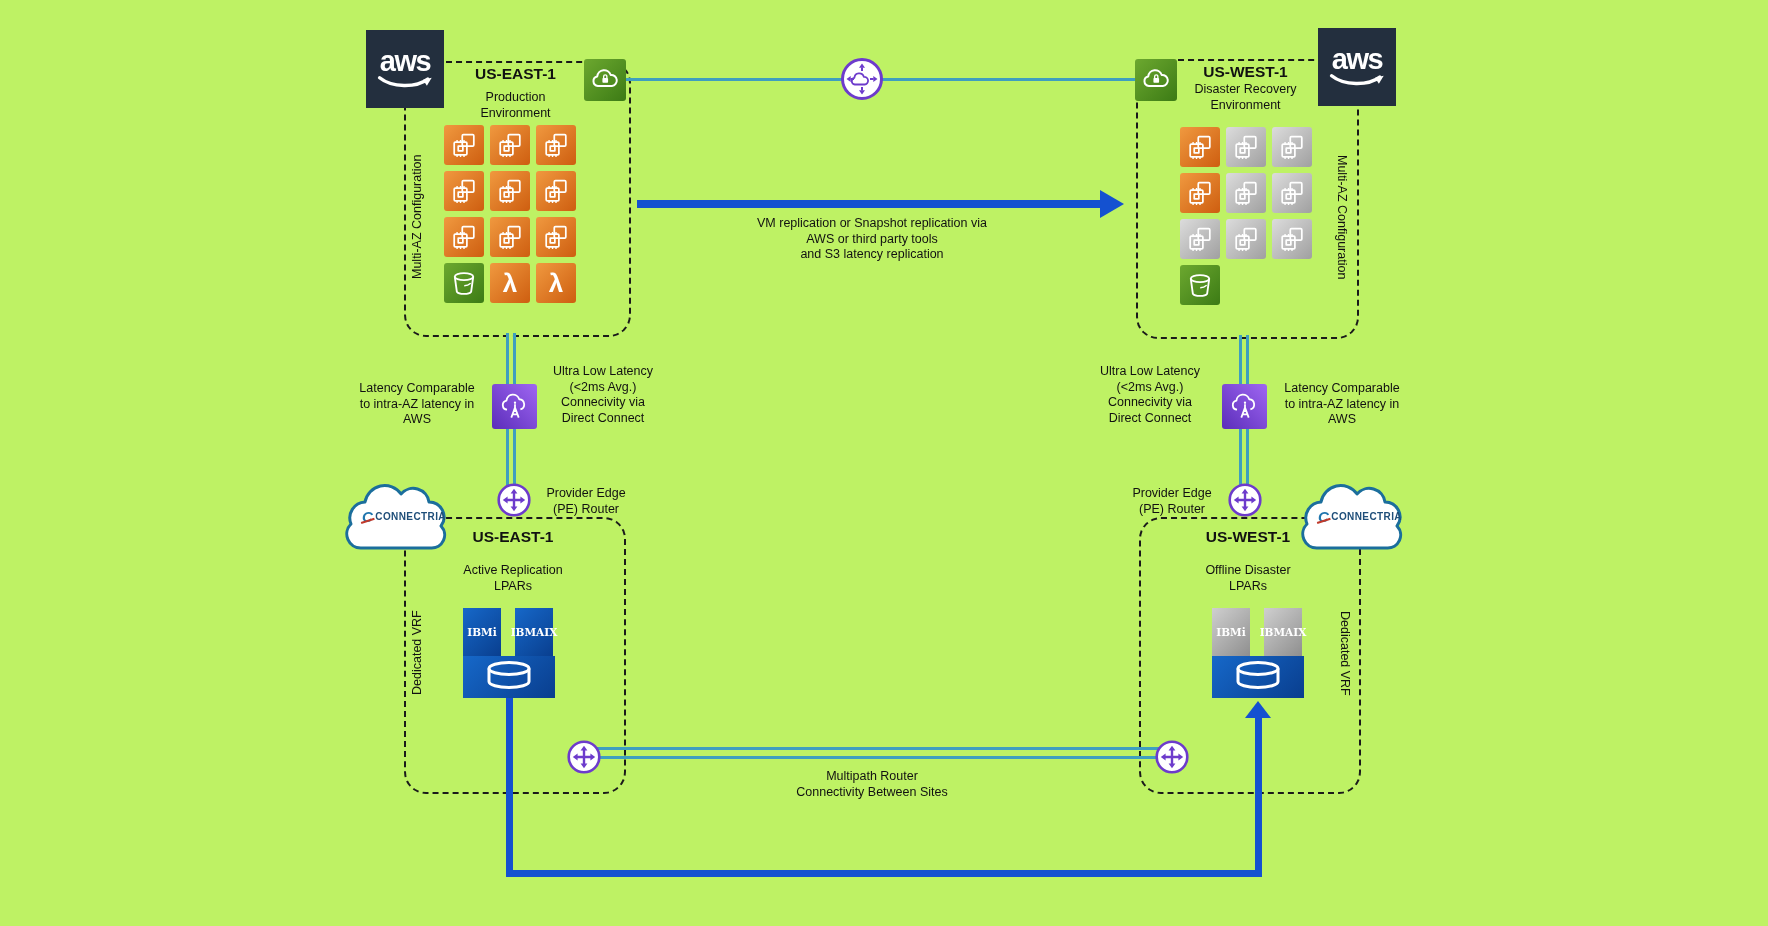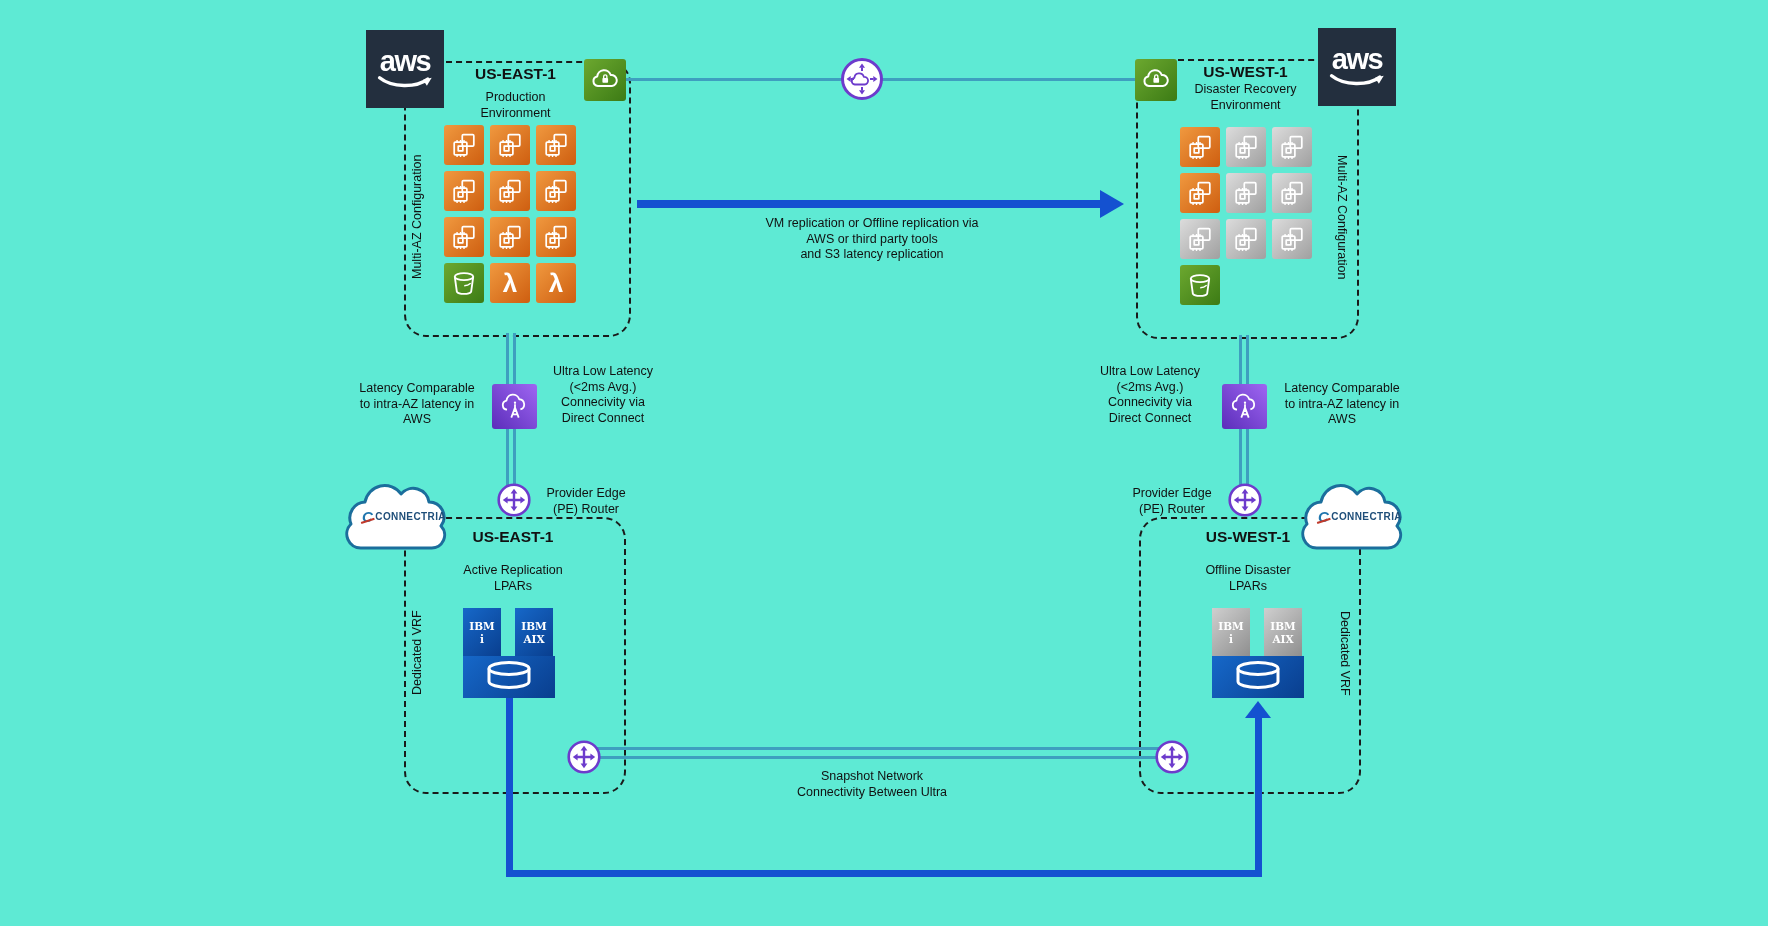--- a/index.html
+++ b/index.html
@@ -1,16 +1,16 @@
 <!DOCTYPE html>
 <html><head>
 <meta charset="utf-8">
 <style>
   html,body{margin:0;padding:0;background:#fff}
-  .canvas{position:relative;width:1768px;height:926px;background:#5eead4;overflow:hidden;
+  .canvas{position:relative;width:1768px;height:926px;background:#bef264;overflow:hidden;
           font-family:"Liberation Sans",sans-serif;color:#000}
   .dashed-box{position:absolute;border:2.5px dashed #1a1a1a;border-radius:22px;z-index:1;background:transparent}
   .hline,.vline{position:absolute;z-index:2}
   .teal{background:#3E9FBF}
   .blue{background:#1451D0}
   .lbl{position:absolute;z-index:3;text-align:center;font-size:12.5px;line-height:15.5px;color:#111}
   .title{position:absolute;z-index:3;text-align:center;font-size:15.5px;font-weight:bold;color:#111}
   .vtext{position:absolute;z-index:3;font-size:12.5px;color:#111;display:flex;align-items:center;justify-content:center}
   .vtext-up{writing-mode:vertical-rl;transform:rotate(180deg)}
   .vtext-down{writing-mode:vertical-rl}
@@ -21,21 +21,21 @@
   .c-green-bg{background:linear-gradient(135deg,#6CA82F,#3C7B15)}
   .icon-grid{position:absolute;z-index:3;display:grid;grid-template-columns:repeat(3,40px);gap:6px}
   .cell{width:40px;height:40px;border-radius:3px;display:flex;align-items:center;justify-content:center}
   .c-orange{background:linear-gradient(135deg,#F0993F,#CE5E10)}
   .c-gray{background:linear-gradient(135deg,#DCDCDC,#A0A0A0)}
   .c-green{background:linear-gradient(135deg,#6CA82F,#3C7B15)}
   .lam{color:#fff;font-size:26px;font-weight:bold;line-height:1}
   .circle-icon{position:absolute;z-index:4;line-height:0}
   .dx{position:absolute;width:45px;height:45px;z-index:4;border-radius:3px;
       background:linear-gradient(45deg,#5B2DBA,#9F66F2);display:flex;align-items:center;justify-content:center}
-  .lpar{position:absolute;width:38px;height:49px;z-index:4;display:flex;flex-direction:column;align-items:center;justify-content:center;
+  .lpar{position:absolute;width:38px;height:49px;z-index:4;display:flex;align-items:center;justify-content:center;
         color:#fff;font-family:"DejaVu Serif",serif;font-weight:bold;font-size:10.5px;line-height:13px}
   .lpar[data-type="blue"]{background:linear-gradient(135deg,#1668C9,#093E8E)}
   .lpar[data-type="gray"]{background:linear-gradient(135deg,#CFCFCF,#8E8E8E)}
   .san-box{position:absolute;width:92px;height:42px;z-index:4;line-height:0;
            background:linear-gradient(135deg,#1668C9,#093E8E);display:flex;align-items:center;justify-content:center}
   .cloud{position:absolute;z-index:4;width:132px;height:88px;line-height:0}
   .conn-logo{position:absolute;left:10px;top:38px;width:114px;z-index:5;line-height:14px;
              display:flex;align-items:center;justify-content:center;gap:2px;
              color:#1F4E79;font-size:10px;font-weight:bold;letter-spacing:.4px}
   .c-mark{color:#2176AE;font-size:15px;font-style:italic;font-weight:bold;position:relative;line-height:12px}
@@ -323,21 +323,21 @@
 
   <div class="circle-icon" style="left:840px;top:57px">
     <svg viewBox="0 0 44 44" width="44" height="44">
         <circle cx="22" cy="22" r="19.5" fill="#fff" stroke="#6D3BCC" stroke-width="3"></circle>
         <path d="M14.8 27.5 a3.4 3.4 0 0 1 -.4 -6.7 a4.8 4.8 0 0 1 9.4 -1 a3.7 3.7 0 0 1 .8 7.7 z" fill="none" stroke="#6D3BCC" stroke-width="1.8" stroke-linejoin="round"></path>
         <path d="M22 6.5 l-3 4.2 h6 z M22 37.5 l-3 -4.2 h6 z M6.5 22 l4.2 -3 v6 z M37.5 22 l-4.2 -3 v6 z" fill="#6D3BCC"></path>
         <path d="M22 10.5 v3.5 M22 33.5 v-3.5 M10.5 22 h3.5 M33.5 22 h-3.5" stroke="#6D3BCC" stroke-width="2"></path>
       </svg>
   </div>
   <div class="lbl" style="left:702px;top:216px;width:340px">
-    <div>VM replication or Offline replication via</div>
+    <div>VM replication or Snapshot replication via</div>
     <div>AWS or third party tools</div>
     <div>and S3 latency replication</div>
   </div>
 
   <div class="lbl" style="left:347px;top:381px;width:140px">
     <div>Latency Comparable</div>
     <div>to intra-AZ latency in</div>
     <div>AWS</div>
   </div>
   <div class="dx" style="left:492px;top:384px">
@@ -473,17 +473,17 @@
       </svg>
   </div>
   <div class="circle-icon" style="left:1155px;top:740px">
     <svg viewBox="0 0 34 34" width="34" height="34">
         <circle cx="17" cy="17" r="15.3" fill="#fff" stroke="#6D3BCC" stroke-width="2.6"></circle>
         <path d="M17 9.5 V24.5 M9.5 17 H24.5" stroke="#6D3BCC" stroke-width="2.4"></path>
         <path d="M17 5.8 l-3.4 4.8 h6.8 z M17 28.2 l-3.4 -4.8 h6.8 z M5.8 17 l4.8 -3.4 v6.8 z M28.2 17 l-4.8 -3.4 v6.8 z" fill="#6D3BCC"></path>
       </svg>
   </div>
   <div class="lbl" style="left:722px;top:769px;width:300px">
-    <div>Snapshot Network</div>
-    <div>Connectivity Between Ultra</div>
+    <div>Multipath Router</div>
+    <div>Connectivity Between Sites</div>
   </div>
 
 </div>
 
 </body></html>

